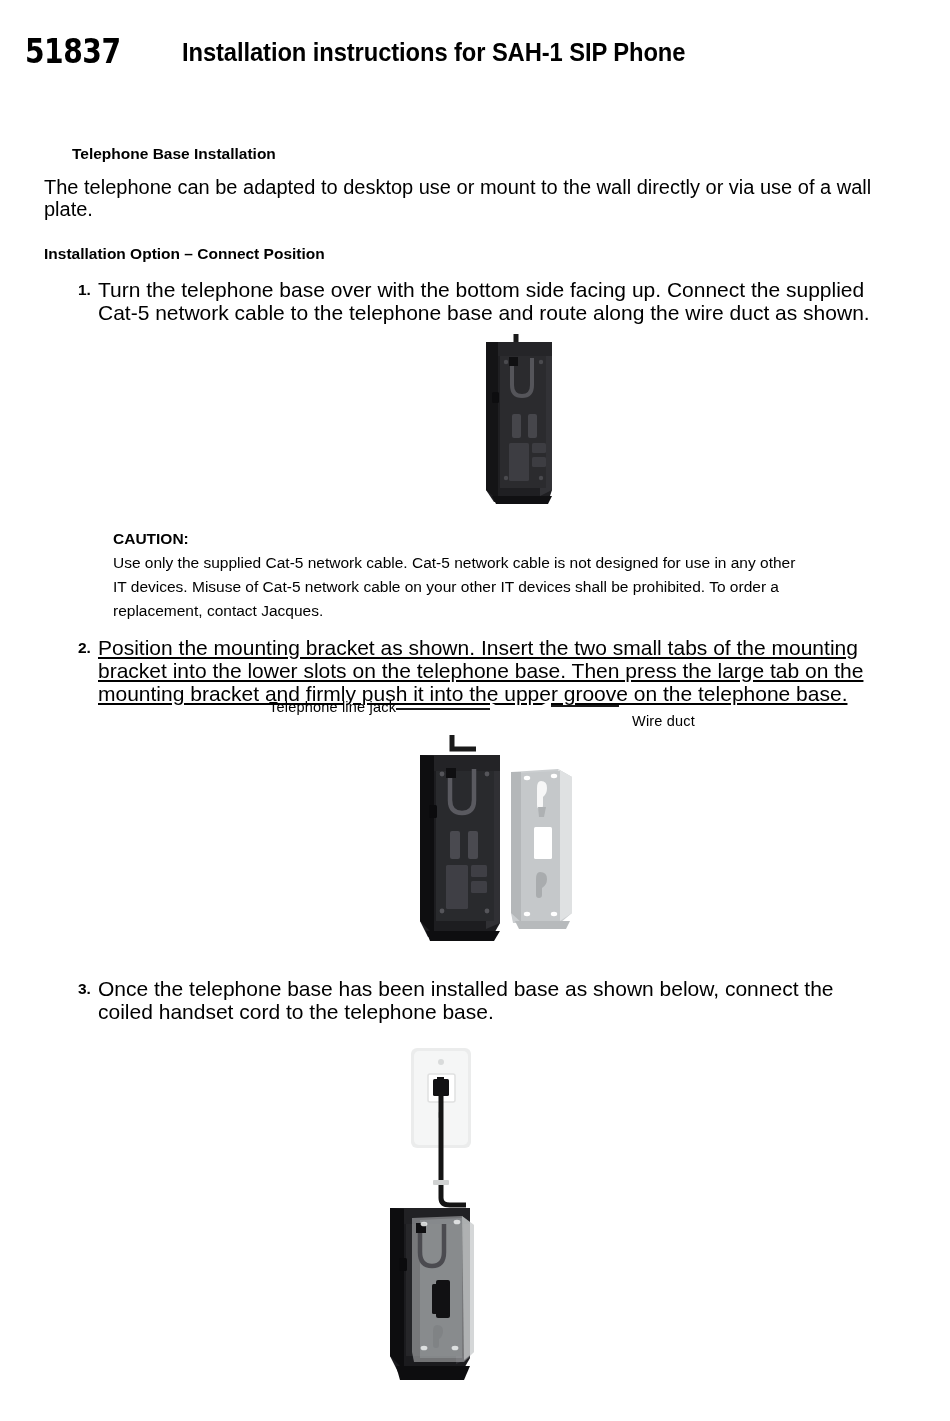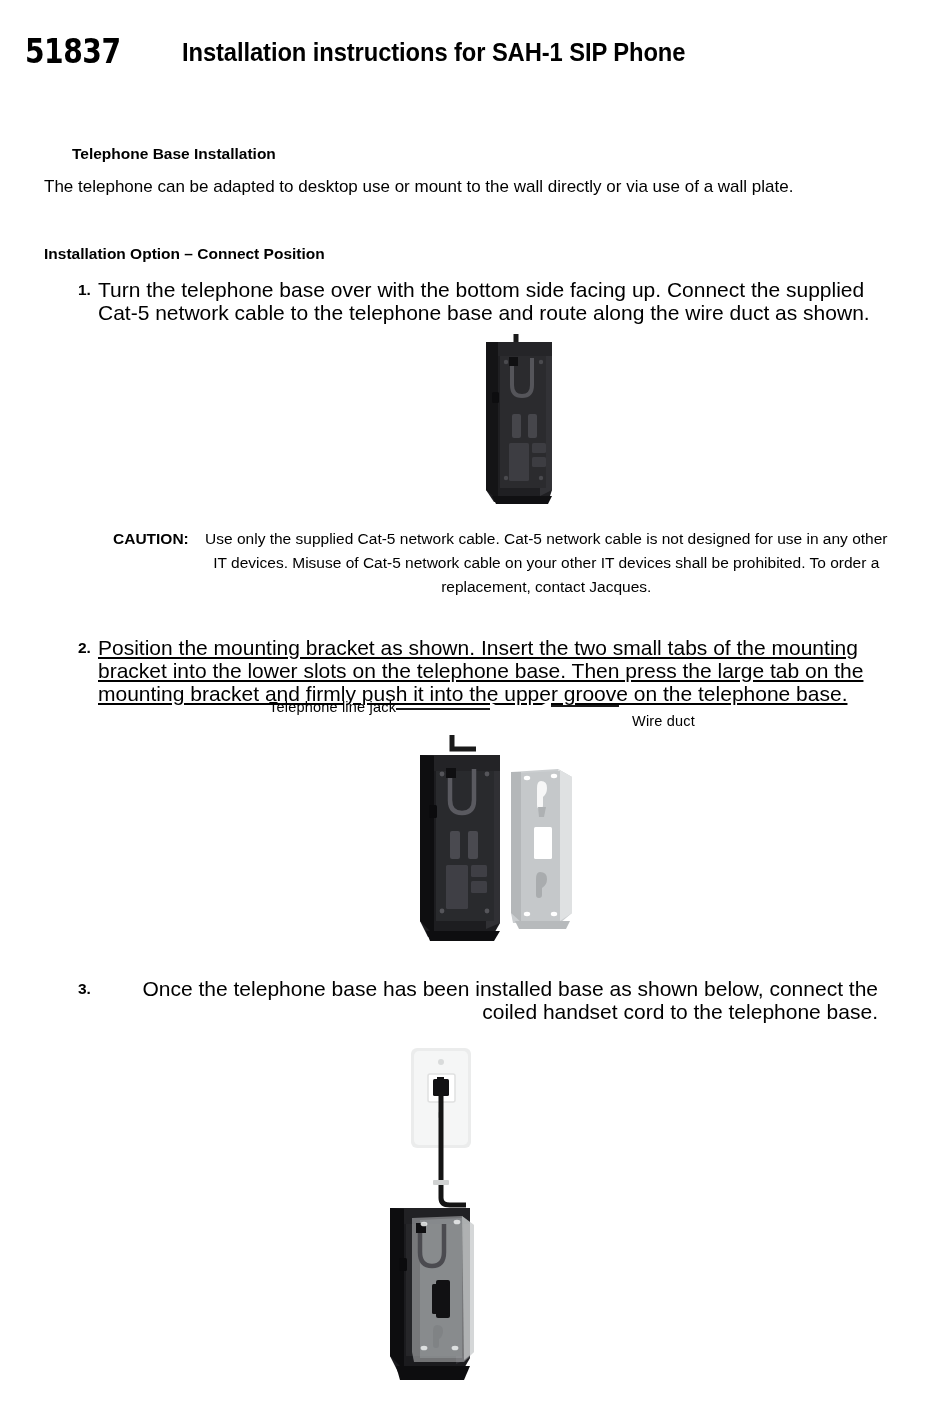--- a/index.html
+++ b/index.html
@@ -55,21 +55,21 @@
 
   .sec-heading {
     position: absolute;
     font-size: 15.5px;
     font-weight: bold;
     line-height: 20px;
     white-space: nowrap;
   }
   .body-para {
     position: absolute;
-    font-size: 17px;
+    font-size: 20px;
     line-height: 22px;
   }
 
   
   .step {
     position: absolute;
     display: flex;
     align-items: flex-start;
   }
   .step-num {
@@ -84,20 +84,21 @@
   .step-text {
     font-size: 21px;
     line-height: 23px;
   }
 
   
   .caution {
     position: absolute;
     display: flex;
     align-items: flex-start;
+    flex-direction: column;
   }
   .caution-label {
     flex: 0 0 auto;
     font-size: 15.5px;
     font-weight: bold;
     line-height: 24px;
     white-space: nowrap;
     padding-right: 10px;
   }
   .caution-text {
@@ -151,31 +152,31 @@
 
   <div class="sec-heading" style="left:44px; top:244px;">Installation Option – Connect Position</div>
 
   <div class="step" style="left:64px; top:278px; width:840px;">
     <div class="step-num">1.</div>
     <div class="step-text" style="width:790px;">Turn the telephone base over with the bottom side facing up. Connect the supplied Cat-5 network cable to the telephone base and route along the wire duct as shown.</div>
   </div>
 
   <div class="caution" style="left:113px; top:527px; width:810px;">
     <div class="caution-label">CAUTION:</div>
-    <div class="caution-text" style="width:695px;text-align:center;">Use only the supplied Cat-5 network cable. Cat-5 network cable is not designed for use in any other IT devices. Misuse of Cat-5 network cable on your other IT devices shall be prohibited. To order a replacement, contact Jacques.</div>
+    <div class="caution-text" style="width:695px;">Use only the supplied Cat-5 network cable. Cat-5 network cable is not designed for use in any other IT devices. Misuse of Cat-5 network cable on your other IT devices shall be prohibited. To order a replacement, contact Jacques.</div>
   </div>
 
   <div class="step" style="left:64px; top:636px; width:860px;">
     <div class="step-num">2.</div>
     <div class="step-text" style="width:820px;text-decoration:underline;">Position the mounting bracket as shown. Insert the two small tabs of the mounting bracket into the lower slots on the telephone base. Then press the large tab on the mounting bracket and firmly push it into the upper groove on the telephone base.</div>
   </div>
 
   <div class="step" style="left:64px; top:977px; width:840px;">
     <div class="step-num">3.</div>
-    <div class="step-text" style="width:780px;text-align:right;">Once the telephone base has been installed base as shown below, connect the coiled handset cord to the telephone base.</div>
+    <div class="step-text" style="width:780px;">Once the telephone base has been installed base as shown below, connect the coiled handset cord to the telephone base.</div>
   </div>
 
 </div>
 
 <div class="figure" style="left:0px; top:330px; width:950px; height:190px;">
 
   <svg width="950" height="190" viewBox="0 0 950 190">
 
     <path d="M516 334 L516 352 L540 352" fill="none" stroke="#1a1a1a" stroke-width="5" transform="translate(0,-330)"></path>
 

